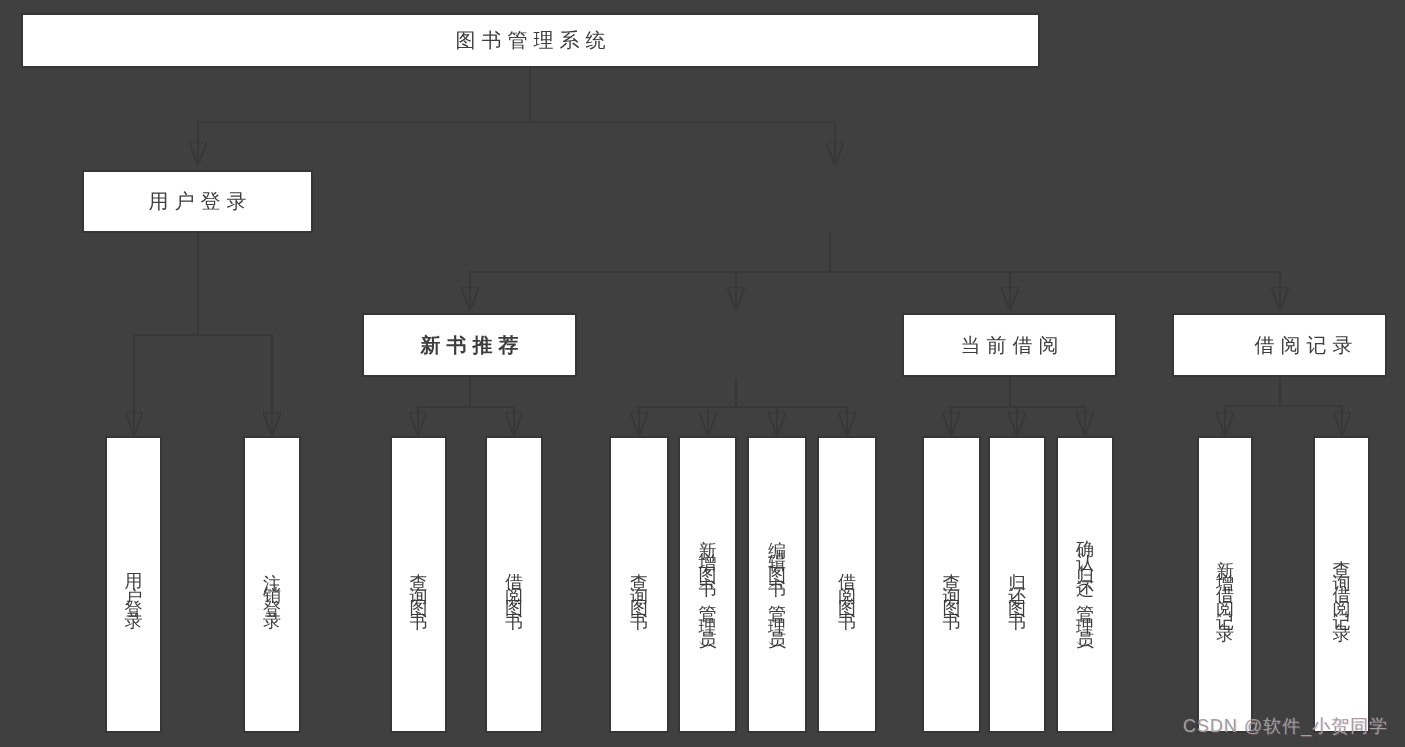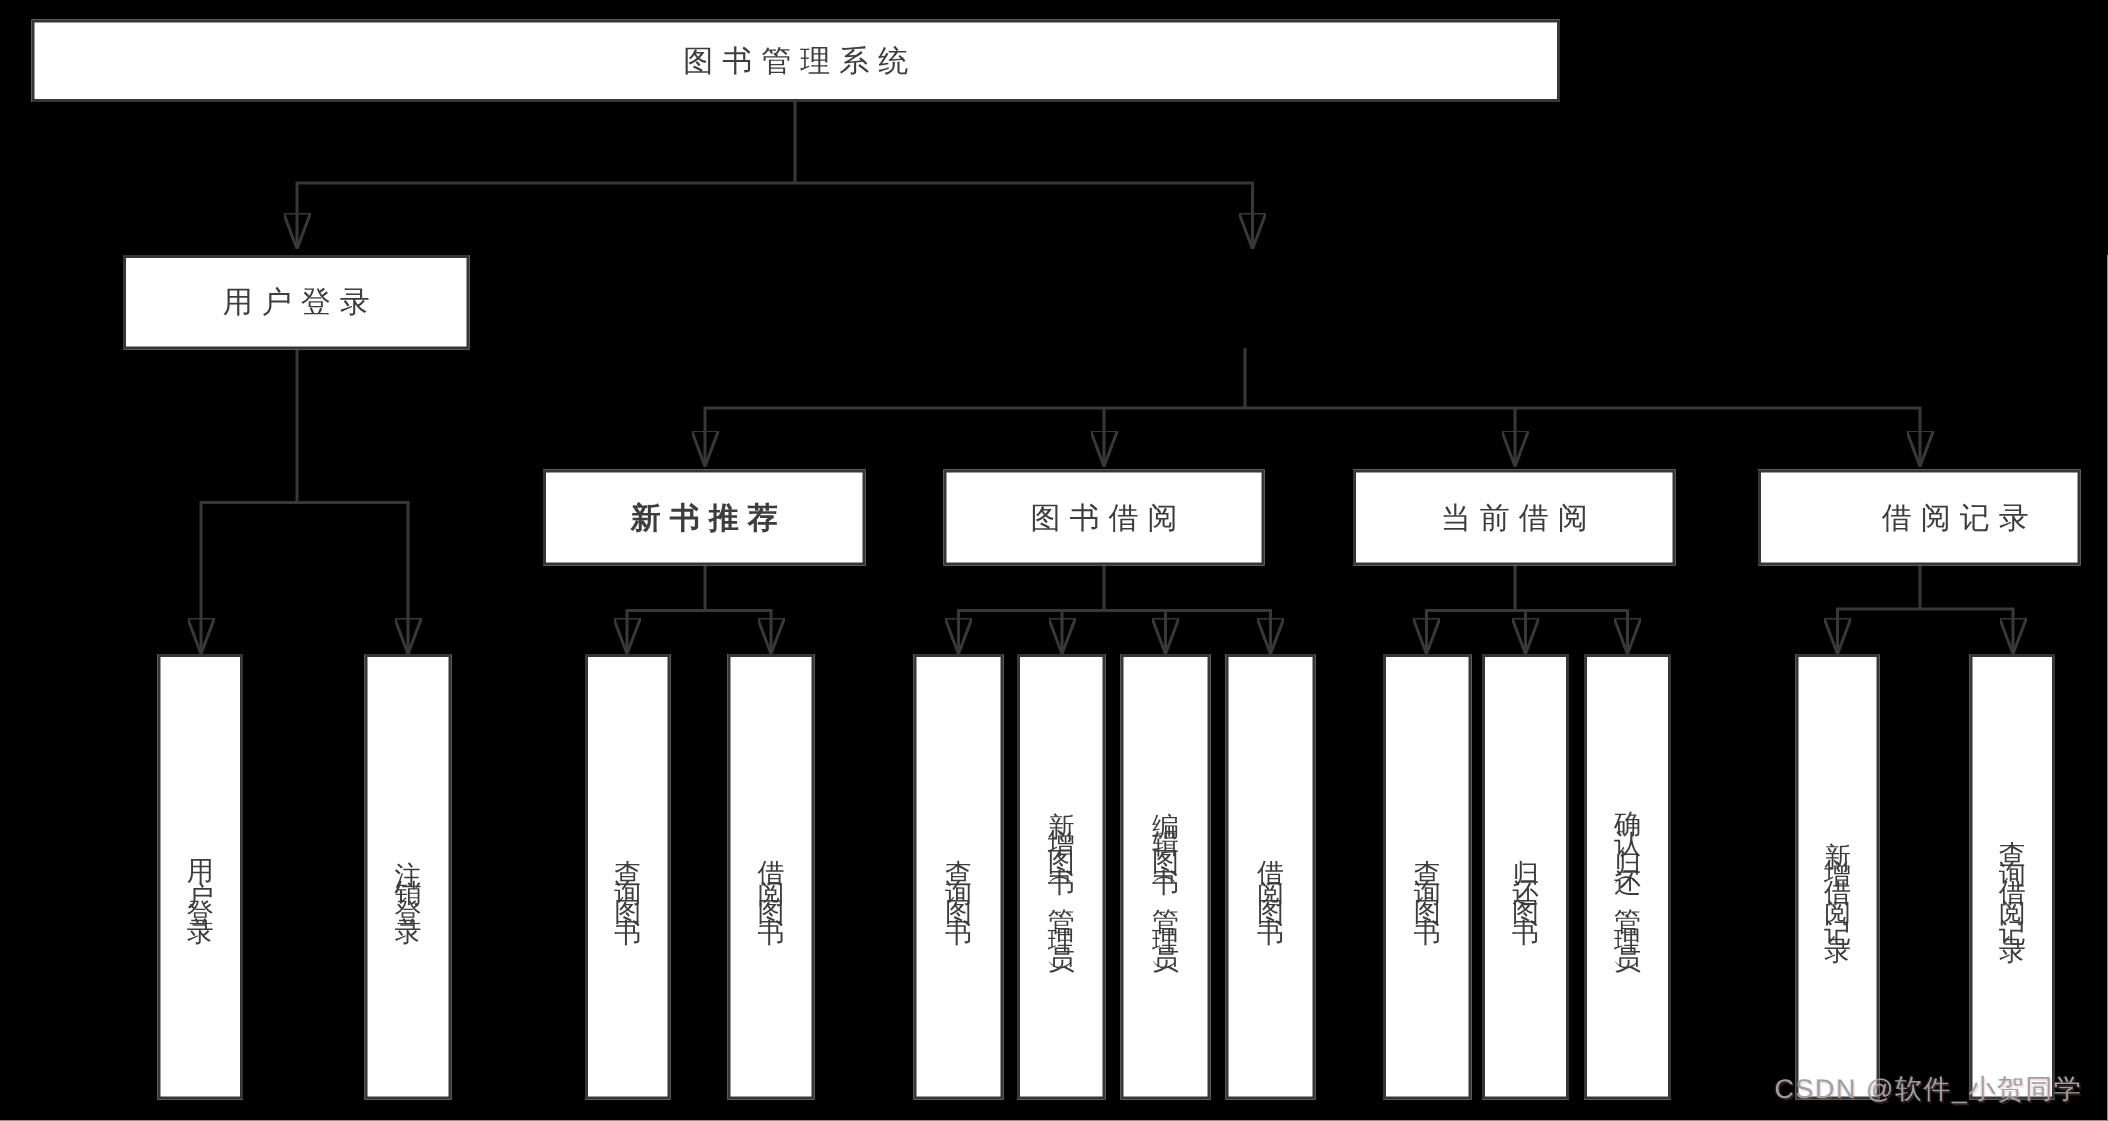--- a/index.html
+++ b/index.html
@@ -5,21 +5,21 @@
   html, body {
     margin: 0;
     padding: 0;
     background: #ffffff;
     font-family: "Liberation Sans", "DejaVu Sans", sans-serif;
   }
   .stage {
     position: relative;
     width: 1405px;
     height: 747px;
-    background: #000000;
+    background: #404040;
     overflow: hidden;
   }
   .connectors {
     position: absolute;
     left: 0; top: 0;
     width: 1405px; height: 747px;
     pointer-events: none;
   }
   .connectors path, .connectors line {
     stroke: #383838;
@@ -103,23 +103,20 @@
     <span class="h-label">图书管理系统</span>
   </div>
 
   <div class="box" style="left:82px; top:170px; width:231px; height:63px;">
     <span class="h-label">用户登录</span>
   </div>
 
   <div class="box" style="left:362px; top:313px; width:215px; height:64px;font-weight:bold;">
     <span class="h-label">新书推荐</span>
   </div>
-  <div class="box" style="left:629px; top:313px; width:214px; height:64px;">
-    <span class="h-label">图书借阅</span>
-  </div>
   <div class="box" style="left:902px; top:313px; width:215px; height:64px;">
     <span class="h-label">当前借阅</span>
   </div>
   <div class="box" style="left:1172px; top:313px; width:215px; height:64px;padding-left:48px;">
     <span class="h-label">借阅记录</span>
   </div>
 
   <div class="box leaf" style="left:105px; top:436px; width:57px; height:297px;">
     <span class="v-label">用户登录</span>
   </div>

